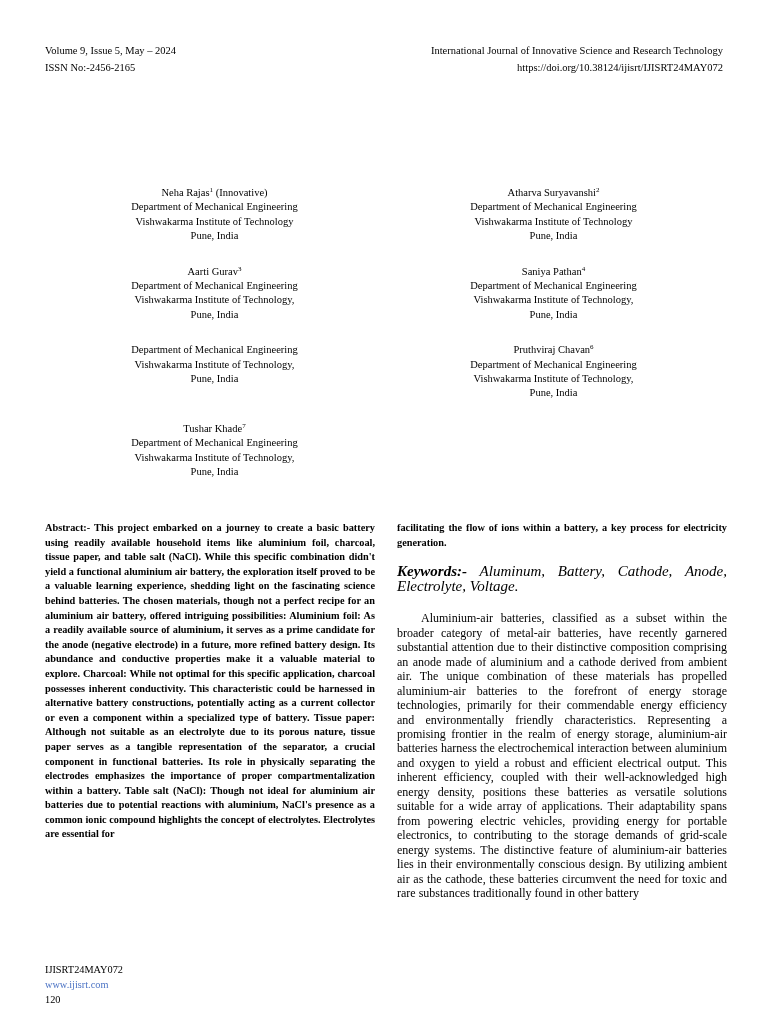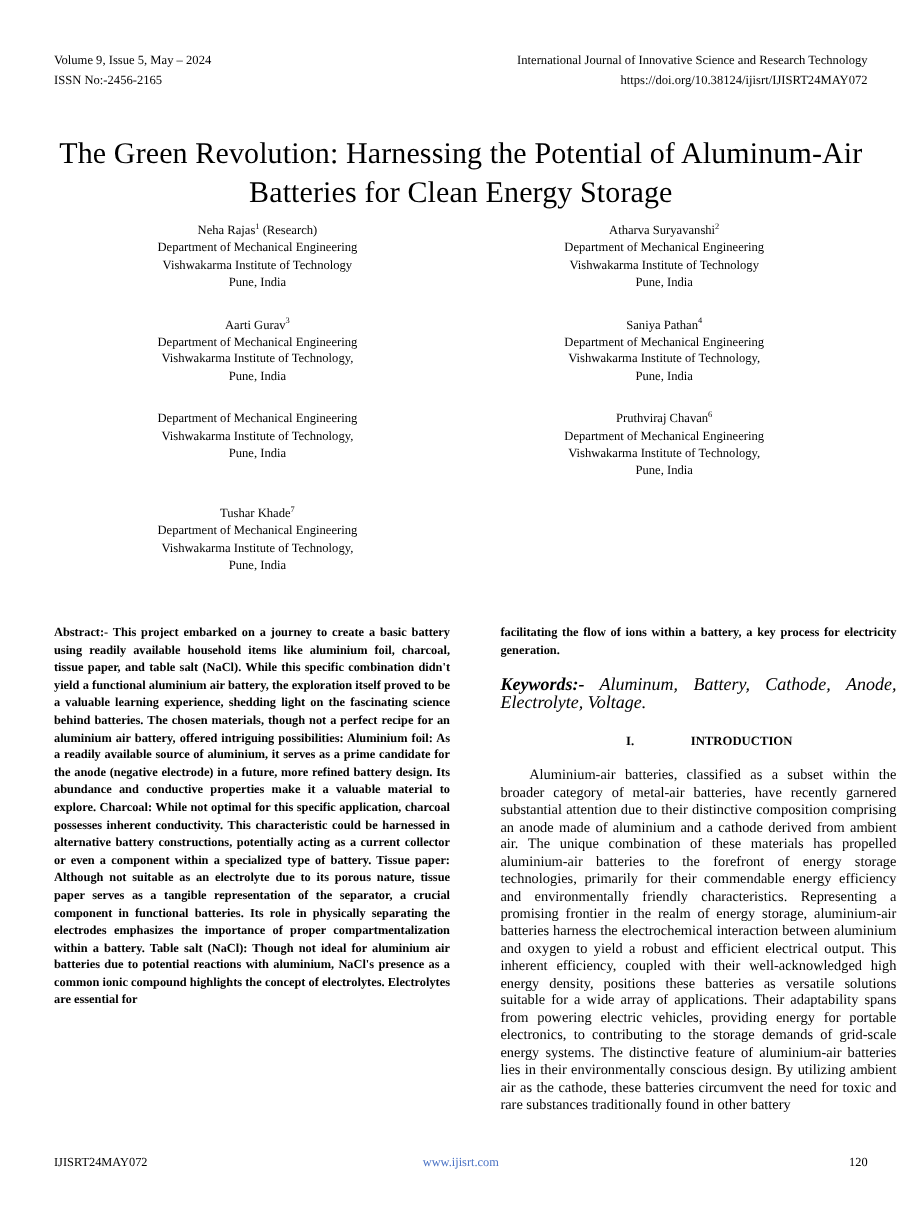--- a/index.html
+++ b/index.html
@@ -93,21 +93,21 @@
     top: 521px;
     width: 678px;
     height: 420px;
   }
   .col {
     position: absolute;
     top: 0;
     width: 330px;
   }
   .col-left  { left: 0px; }
-  .col-right { left: 372px; }
+  .col-right { left: 352px; }
 
   .abstract-text {
     font-size: 10.3px;
     line-height: 14.6px;
     font-weight: bold;
     text-align: justify;
     margin: 0;
     text-justify: inter-word;
   }
   .abstract-text.cont {
@@ -148,20 +148,21 @@
   
   .footer {
     position: absolute;
     left: 45px;
     top: 962px;
     width: 678px;
     font-size: 10.3px;
     line-height: 15px;
     display: flex;
     align-items: flex-start;
+    flex-direction: column;
   }
   .footer-left  { flex: 0 0 33%; text-align: left; }
   .footer-mid   { flex: 0 0 34%; text-align: center; }
   .footer-right { flex: 0 0 33%; text-align: right; }
   .footer-link {
     color: #4a72c4;
     text-decoration: none;
   }
 </style>
 </head>
@@ -173,27 +174,26 @@
     <div class="runhead-row">
       <span class="runhead-left">Volume 9, Issue 5, May – 2024</span>
       <span class="runhead-right">International Journal of Innovative Science and Research Technology</span>
     </div>
     <div class="runhead-row">
       <span class="runhead-left">ISSN No:-2456-2165</span>
       <span class="runhead-right">https://doi.org/10.38124/ijisrt/IJISRT24MAY072</span>
     </div>
   </div>
 
-  <h1 class="title">The Green Revolution: Harnessing the Potential of Aluminum-Air Batteries for Clean Energy Storage</h1>
 
   <div class="authors">
 
     <div class="author-row">
       <div class="author-block">
-        <div class="author-name"><span>Neha Rajas</span><sup>1</sup><span> (Research)</span></div>
+        <div class="author-name"><span>Neha Rajas</span><sup>1</sup><span> (Innovative)</span></div>
         <div>Department of Mechanical Engineering</div>
         <div>Vishwakarma Institute of Technology</div>
         <div>Pune, India</div>
       </div>
       <div class="author-block">
         <div class="author-name"><span>Atharva Suryavanshi</span><sup>2</sup><span></span></div>
         <div>Department of Mechanical Engineering</div>
         <div>Vishwakarma Institute of Technology</div>
         <div>Pune, India</div>
       </div>
@@ -243,21 +243,20 @@
 
     <div class="col col-left">
       <p class="abstract-text">Abstract:- This project embarked on a journey to create a basic battery using readily available household items like aluminium foil, charcoal, tissue paper, and table salt (NaCl). While this specific combination didn't yield a functional aluminium air battery, the exploration itself proved to be a valuable learning experience, shedding light on the fascinating science behind batteries. The chosen materials, though not a perfect recipe for an aluminium air battery, offered intriguing possibilities: Aluminium foil: As a readily available source of aluminium, it serves as a prime candidate for the anode (negative electrode) in a future, more refined battery design. Its abundance and conductive properties make it a valuable material to explore. Charcoal: While not optimal for this specific application, charcoal possesses inherent conductivity. This characteristic could be harnessed in alternative battery constructions, potentially acting as a current collector or even a component within a specialized type of battery. Tissue paper: Although not suitable as an electrolyte due to its porous nature, tissue paper serves as a tangible representation of the separator, a crucial component in functional batteries. Its role in physically separating the electrodes emphasizes the importance of proper compartmentalization within a battery. Table salt (NaCl): Though not ideal for aluminium air batteries due to potential reactions with aluminium, NaCl's presence as a common ionic compound highlights the concept of electrolytes. Electrolytes are essential for</p>
     </div>
 
     <div class="col col-right">
       <p class="abstract-text cont">facilitating the flow of ions within a battery, a key process for electricity generation.</p>
 
       <p class="keywords"><span class="kw-label">Keywords:-</span> <span>Aluminum, Battery, Cathode, Anode, Electrolyte, Voltage.</span></p>
 
-      <h2 class="section-head"><span class="numeral">I.</span><span>INTRODUCTION</span></h2>
 
       <p class="body-text">Aluminium-air batteries, classified as a subset within the broader category of metal-air batteries, have recently garnered substantial attention due to their distinctive composition comprising an anode made of aluminium and a cathode derived from ambient air. The unique combination of these materials has propelled aluminium-air batteries to the forefront of energy storage technologies, primarily for their commendable energy efficiency and environmentally friendly characteristics. Representing a promising frontier in the realm of energy storage, aluminium-air batteries harness the electrochemical interaction between aluminium and oxygen to yield a robust and efficient electrical output. This inherent efficiency, coupled with their well-acknowledged high energy density, positions these batteries as versatile solutions suitable for a wide array of applications. Their adaptability spans from powering electric vehicles, providing energy for portable electronics, to contributing to the storage demands of grid-scale energy systems. The distinctive feature of aluminium-air batteries lies in their environmentally conscious design. By utilizing ambient air as the cathode, these batteries circumvent the need for toxic and rare substances traditionally found in other battery</p>
     </div>
 
   </div>
 
   <div class="footer">
     <span class="footer-left">IJISRT24MAY072</span>
     <span class="footer-mid"><a class="footer-link" href="#">www.ijisrt.com</a></span>
     <span class="footer-right">120</span>

